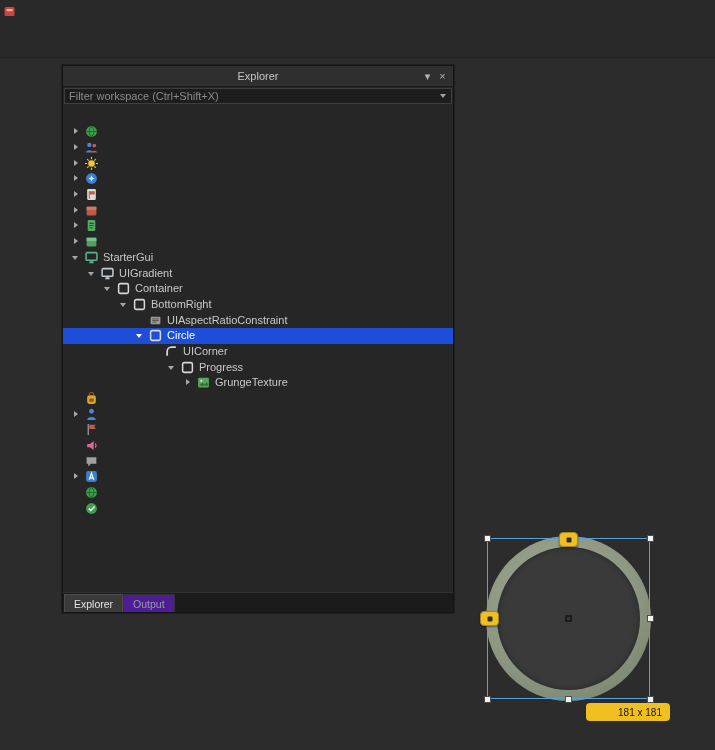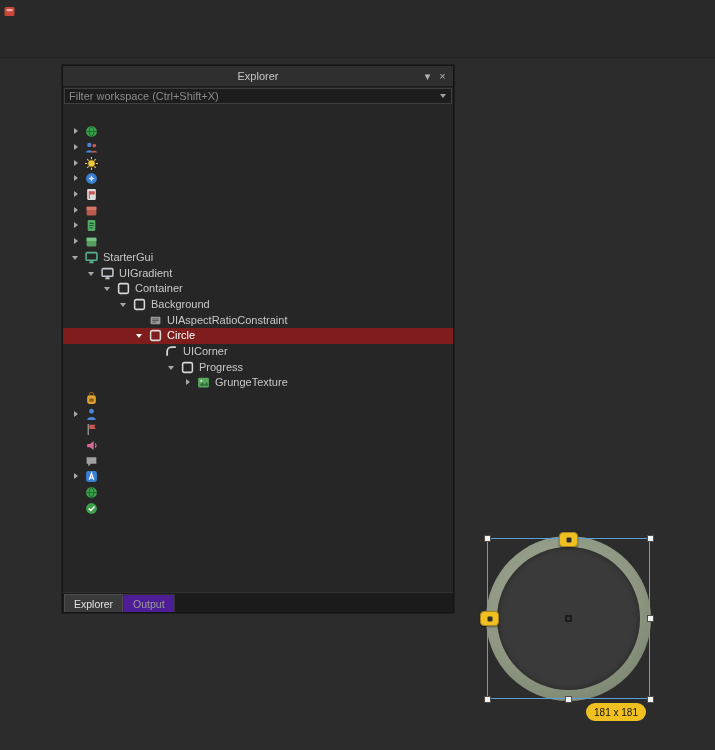--- a/index.html
+++ b/index.html
@@ -36,21 +36,21 @@
   }
   .filter input::placeholder{color:#8b8b8b}
   .filter-caret{width:14px;height:14px;position:relative;flex:none}
   .filter-caret::after{
     content:"";position:absolute;left:3px;top:5px;
     border-top:4px solid #a0a0a0;border-left:3.5px solid transparent;border-right:3.5px solid transparent;
   }
 
   .tree{position:absolute;left:0;top:39px;right:0;bottom:20px;overflow:hidden;padding-top:19px}
   .row{display:flex;align-items:center;height:15.7px;font-size:11px;color:#c9c9c9;white-space:nowrap}
-  .row.sel{background:#7f1d1d;color:#ffffff}
+  .row.sel{background:#1d4ed8;color:#ffffff}
   .l0{padding-left:6px}.l1{padding-left:22px}.l2{padding-left:38px}.l3{padding-left:54px}
   .l4{padding-left:70px}.l5{padding-left:86px}.l6{padding-left:102px}.l7{padding-left:118px}
   .arrow{width:15px;height:15px;position:relative;flex:none}
   .arrow.c::after{
     content:"";position:absolute;left:5px;top:4px;width:0;height:0;
     border-left:4px solid #a8a8a8;border-top:3.5px solid transparent;border-bottom:3.5px solid transparent;
   }
   .arrow.e::after{
     content:"";position:absolute;left:3px;top:6px;width:0;height:0;
     border-top:4px solid #a8a8a8;border-left:3.5px solid transparent;border-right:3.5px solid transparent;
@@ -88,21 +88,21 @@
     position:absolute;width:19px;height:15px;background:#f0c020;border:1px solid #a8851c;
     border-radius:4px;box-sizing:border-box;box-shadow:0 1px 2px rgba(0,0,0,.4);
   }
   .yh::after{
     content:"";position:absolute;left:50%;top:50%;width:5px;height:5px;
     transform:translate(-50%,-50%);background:#2e2e2e;border-radius:1px;
   }
   #anchor{position:absolute;left:565px;top:615px;width:7px;height:7px;border:2px solid #1c1c1c;box-sizing:border-box}
   #sizebadge{
     position:absolute;left:586px;top:703px;width:60px;height:18px;background:#f0c020;
-    color:#141414;font-size:10px;display:flex;align-items:center;justify-content:center;border-radius:9px;
+    color:#141414;font-size:10px;display:flex;align-items:center;justify-content:center;border-radius:4px;padding-left:24px;
   }
 </style>
 </head>
 <body>
 
 <svg width="0" height="0" style="position:absolute" aria-hidden="true">
   <defs>
     <symbol id="i-globe" viewBox="0 0 12 12">
         <circle cx="6" cy="6" r="5" fill="#3da04c"></circle>
         <path d="M1 6h10M6 1c3 2.5 3 7.5 0 10M6 1c-3 2.5-3 7.5 0 10" stroke="#1e6e2e" stroke-width="1" fill="none"></path>
@@ -295,21 +295,21 @@
       <svg class="icon c-white">
           <use href="#i-frame"></use>
         </svg>
       <span class="lbl">Container</span>
     </div>
     <div class="row l3">
       <span class="arrow e"></span>
       <svg class="icon c-white">
           <use href="#i-frame"></use>
         </svg>
-      <span class="lbl">Background</span>
+      <span class="lbl">BottomRight</span>
     </div>
     <div class="row l4">
       <span class="arrow n"></span>
       <svg class="icon">
           <use href="#i-constraint"></use>
         </svg>
       <span class="lbl">UIAspectRatioConstraint</span>
     </div>
     <div class="row l4 sel">
       <span class="arrow e"></span>

